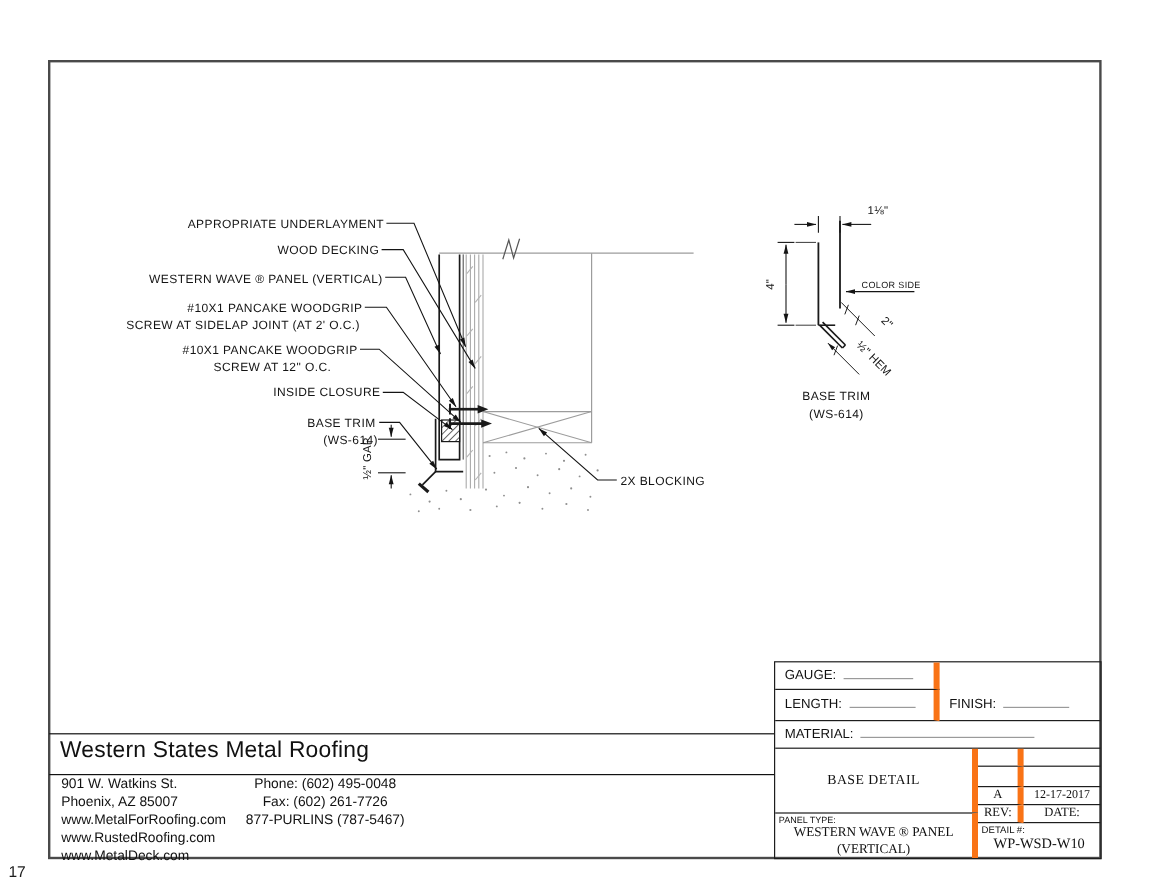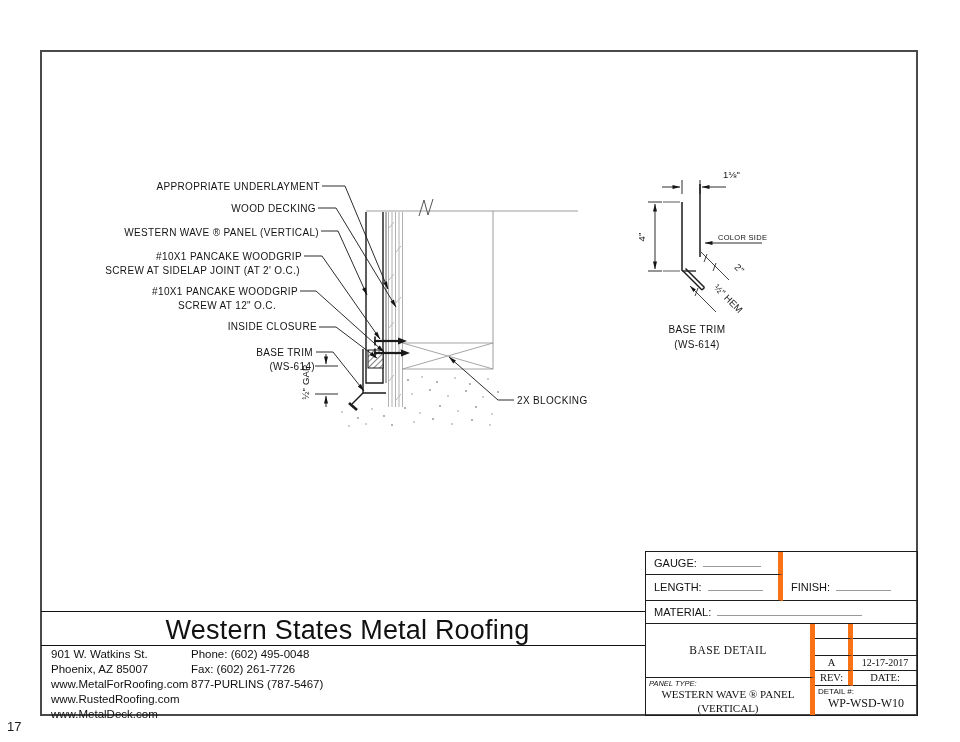--- a/index.html
+++ b/index.html
@@ -15,23 +15,23 @@
   
   .tb{position:absolute;left:645px;top:551px;width:273px;height:165px;border:1px solid #1d1d1d;
       box-sizing:border-box;font-size:11px;color:#111;}
   .tb .cell{position:absolute;box-sizing:border-box;}
   .lbl{padding-left:8px;}
   .blank{display:inline-block;height:11px;border-bottom:1px solid #9a9a9a;vertical-align:baseline;margin-left:6px;}
   .bR{border-right:5px solid #f97316;} .bB{border-bottom:1px solid #1d1d1d;} .bT{border-top:1px solid #1d1d1d;}
   .ctr{text-align:center;font-family:Liberation Serif, serif;}
   
   .company{position:absolute;left:41px;top:611px;width:604px;height:104px;border-top:1px solid #111;color:#111;}
-  .cname{font-size:27px;letter-spacing:.2px;padding:3px 0 0 9px;height:30px;border-bottom:1px solid #111;white-space:nowrap;text-align:center;}
+  .cname{font-size:19px;letter-spacing:.2px;padding:3px 0 0 9px;height:30px;border-bottom:1px solid #111;white-space:nowrap;}
   .cinfo{position:absolute;top:35px;left:10px;font-size:11.5px;line-height:15px;}
-  .cinfo2{position:absolute;top:35px;left:150px;width:160px;font-size:11.5px;line-height:15px;text-align:left;}
+  .cinfo2{position:absolute;top:35px;left:150px;width:160px;font-size:11.5px;line-height:15px;text-align:center;}
   .pagenum{position:absolute;left:7px;top:719px;font-size:13px;color:#1c1c1c;}
 </style>
 </head>
 <body>
 
 <div class="stage">
 
   <div class="sheet-border"></div>
 
   <svg class="draw" width="960" height="742" viewBox="0 0 960 742">
@@ -226,21 +226,21 @@
     </div>
 
     <div class="cell bB" style="left:0;top:49px;width:271px;height:23px;line-height:22px;">
       <span class="lbl">MATERIAL:</span><span class="blank" style="width:145px"></span>
     </div>
 
     <div class="cell bR ctr" style="left:0;top:72px;width:169px;height:53px;line-height:53px;font-size:11.5px;letter-spacing:.4px;">
       <span>BASE DETAIL</span>
     </div>
     <div class="cell bR bT" style="left:0;top:125px;width:169px;height:38px;">
-      <div style="font-size:7.5px;padding:1px 0 0 3px;font-style:italic;">PANEL TYPE:</div>
+      <div style="font-size:7.5px;padding:1px 0 0 3px;">PANEL TYPE:</div>
       <div class="ctr" style="font-size:11px;line-height:13px;">WESTERN WAVE ® PANEL</div>
       <div class="ctr" style="font-size:11px;line-height:14px;">(VERTICAL)</div>
     </div>
 
     <div class="cell bR bB" style="left:169px;top:72px;width:38px;height:15px;"></div>
     <div class="cell bB" style="left:207px;top:72px;width:64px;height:15px;"></div>
     <div class="cell bR bB" style="left:169px;top:87px;width:38px;height:17px;"></div>
     <div class="cell bB" style="left:207px;top:87px;width:64px;height:17px;"></div>
     <div class="cell bR bB ctr" style="left:169px;top:104px;width:38px;height:15px;line-height:14px;font-size:10.5px;"><span>A</span></div>
     <div class="cell bB ctr" style="left:207px;top:104px;width:64px;height:15px;line-height:14px;font-size:10px;"><span>12-17-2017</span></div>

